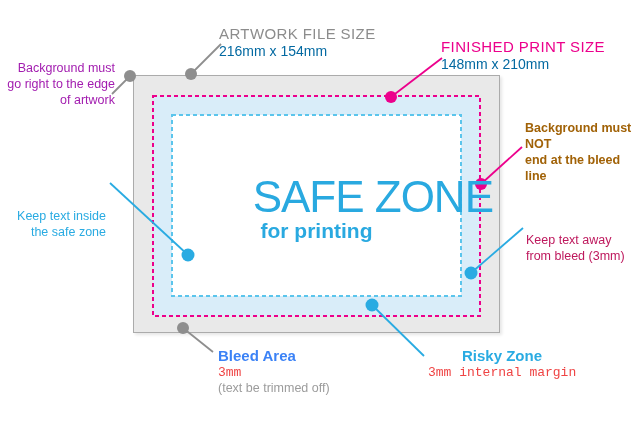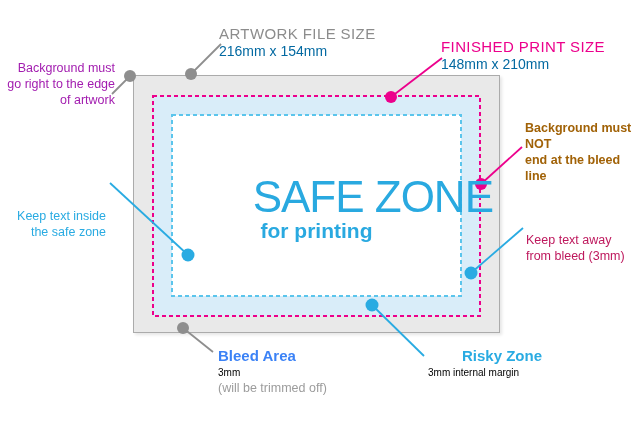--- a/index.html
+++ b/index.html
@@ -49,21 +49,21 @@
   .lbl-inside{left:2px;top:160px;width:104px;text-align:right;color:#29abe2;margin-top:48px;}
   .lbl-bgnot{left:525px;top:120px;color:#a16207;font-weight:bold;}
   .lbl-away{left:526px;top:196px;color:#be185d;margin-top:36px;}
   .lbl-bleed{left:218px;top:347px;}
   .lbl-risky{left:428px;top:347px;}
   .cap-title{font-size:15px;font-weight:normal;color:#8c8c8c;letter-spacing:0.4px;line-height:18px;}
   .cap-title.pink{color:#ec008c;}
   .cap-dims{font-size:14px;color:#0369a1;line-height:17px;}
   .sub-title{font-size:15px;font-weight:bold;color:#3b82f6;line-height:18px;}
   .sub-title.blue{color:#29abe2;margin-left:34px;}
-  .sub-value{font-size:10px;color:#000000;line-height:16px;}
+  .sub-value{font-size:13px;color:#ef4444;line-height:16px;font-family:Liberation Mono, monospace;}
   .sub-note{font-size:12.5px;color:#9c9c9c;line-height:15px;}
 </style>
 </head>
 <body>
 
 <div class="canvas">
 
   <div class="artwork"></div>
   <div class="print"></div>
   <div class="safe"></div>
@@ -121,21 +121,21 @@
   </div>
 
   <div class="label lbl-away">
     <div>Keep text away</div>
     <div>from bleed (3mm)</div>
   </div>
 
   <div class="label lbl-bleed">
     <div class="sub-title">Bleed Area</div>
     <div class="sub-value">3mm</div>
-    <div class="sub-note">(will be trimmed off)</div>
+    <div class="sub-note">(text be trimmed off)</div>
   </div>
 
   <div class="label lbl-risky">
     <div class="sub-title blue">Risky Zone</div>
     <div class="sub-value">3mm internal margin</div>
   </div>
 
 </div>
 
 </body></html>

